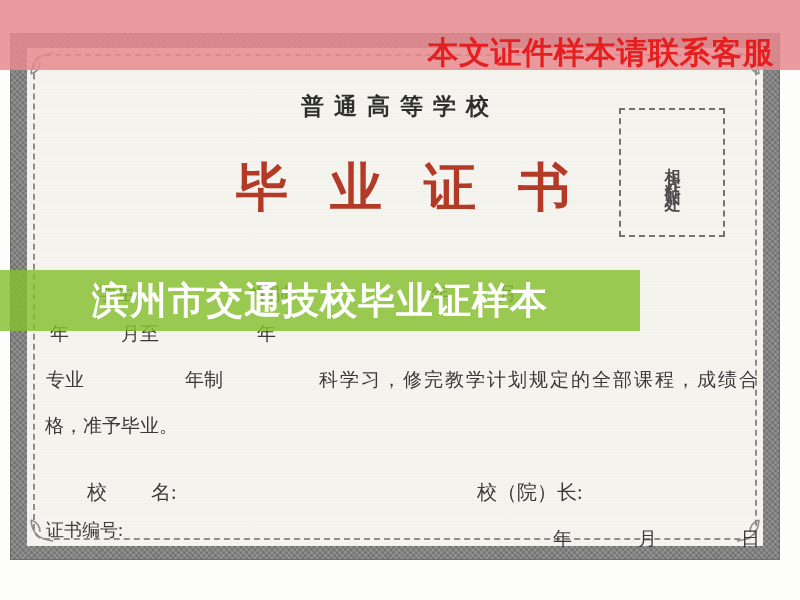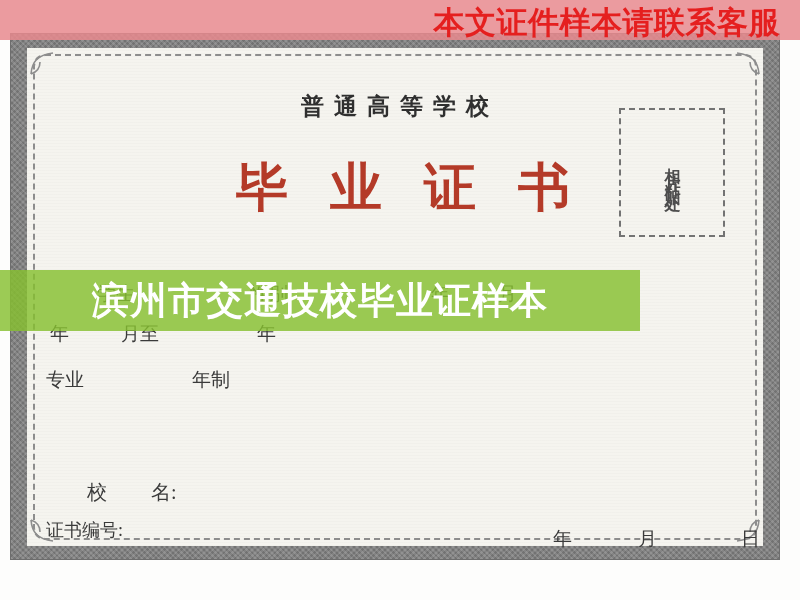--- a/index.html
+++ b/index.html
@@ -52,24 +52,24 @@
   .r1{top:233px;}
   .r2{top:273px;}
   .r3{top:319px;}
   .r4{top:365px;}
   .r5{top:431px;font-size:20px;}
   .r6{top:470px;font-size:18px;}
   .r6b{top:478px;font-size:19px;}
   .longrun{letter-spacing:2px;}
   
   #pink-band{
-    position:absolute;left:0;top:0;width:800px;height:40px;z-index:20;
+    position:absolute;left:0;top:0;width:800px;height:70px;z-index:20;
     background:rgba(231,138,142,0.85);
     display:flex;align-items:flex-end;justify-content:flex-end;
-    padding-right:20px;box-sizing:border-box;
+    padding-right:26px;box-sizing:border-box;
   }
   #pink-band .notice{
     font-family:"Liberation Sans","DejaVu Sans",sans-serif;
     font-size:31px;line-height:1.05;color:#e51f1f;font-weight:600;
     letter-spacing:0.5px;
   }
   #green-banner{
     position:absolute;left:0;top:270px;width:640px;height:61px;z-index:10;
     background:rgba(134,192,48,0.82);
     display:flex;align-items:center;justify-content:center;
@@ -120,25 +120,28 @@
       <span class="ctext form r1" style="left:70px">学生</span>
       <span class="ctext form r1" style="left:223px">性别</span>
       <span class="ctext form r1" style="left:404px">年</span>
       <span class="ctext form r1" style="left:471px">月</span>
 
       <span class="ctext form r2" style="left:23px">年</span>
       <span class="ctext form r2" style="left:94px">月至</span>
       <span class="ctext form r2" style="left:230px">年</span>
 
       <span class="ctext form r3" style="left:19px">专业</span>
-      <span class="ctext form r3" style="left:165px">年制</span>
+      <span class="ctext form r3" style="left:158px">年制</span>
+      <span class="ctext form r3 longrun" style="left:292px">科学习，修完教学计划规定的全部课程，成绩合</span>
 
+      <span class="ctext form r4" style="left:18px">格，准予毕业。</span>
 
       <span class="ctext form r5" style="left:60px">校</span>
       <span class="ctext form r5" style="left:124px">名:</span>
+      <span class="ctext form r5" style="left:450px">校（院）长:</span>
 
       <span class="ctext form r6" style="left:19px">证书编号:</span>
       <span class="ctext form r6b" style="left:526px">年</span>
       <span class="ctext form r6b" style="left:611px">月</span>
       <span class="ctext form r6b" style="left:714px">日</span>
     </div>
   </div>
 
   <div id="green-banner">
     <span class="wm">滨州市交通技校毕业证样本</span>

